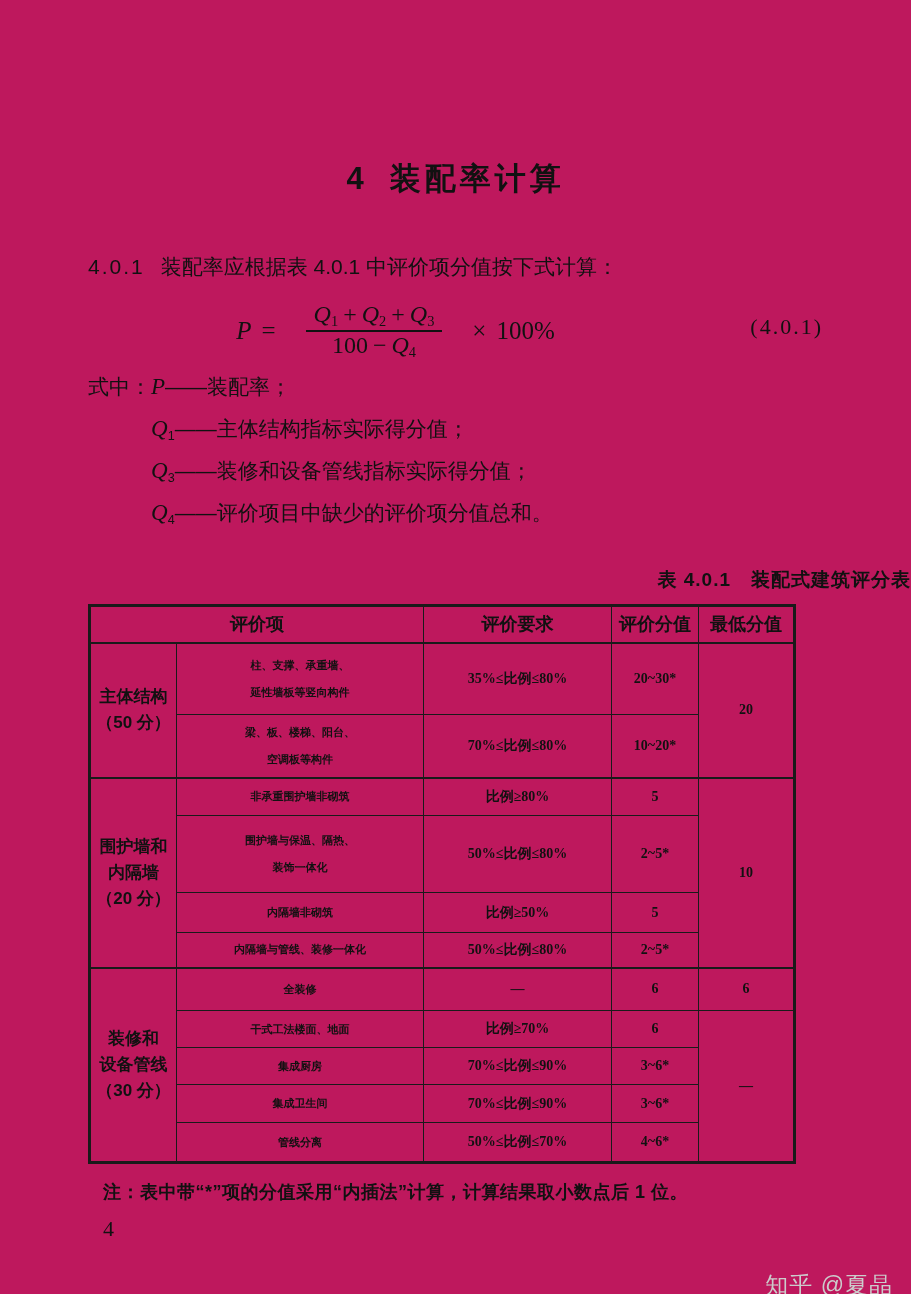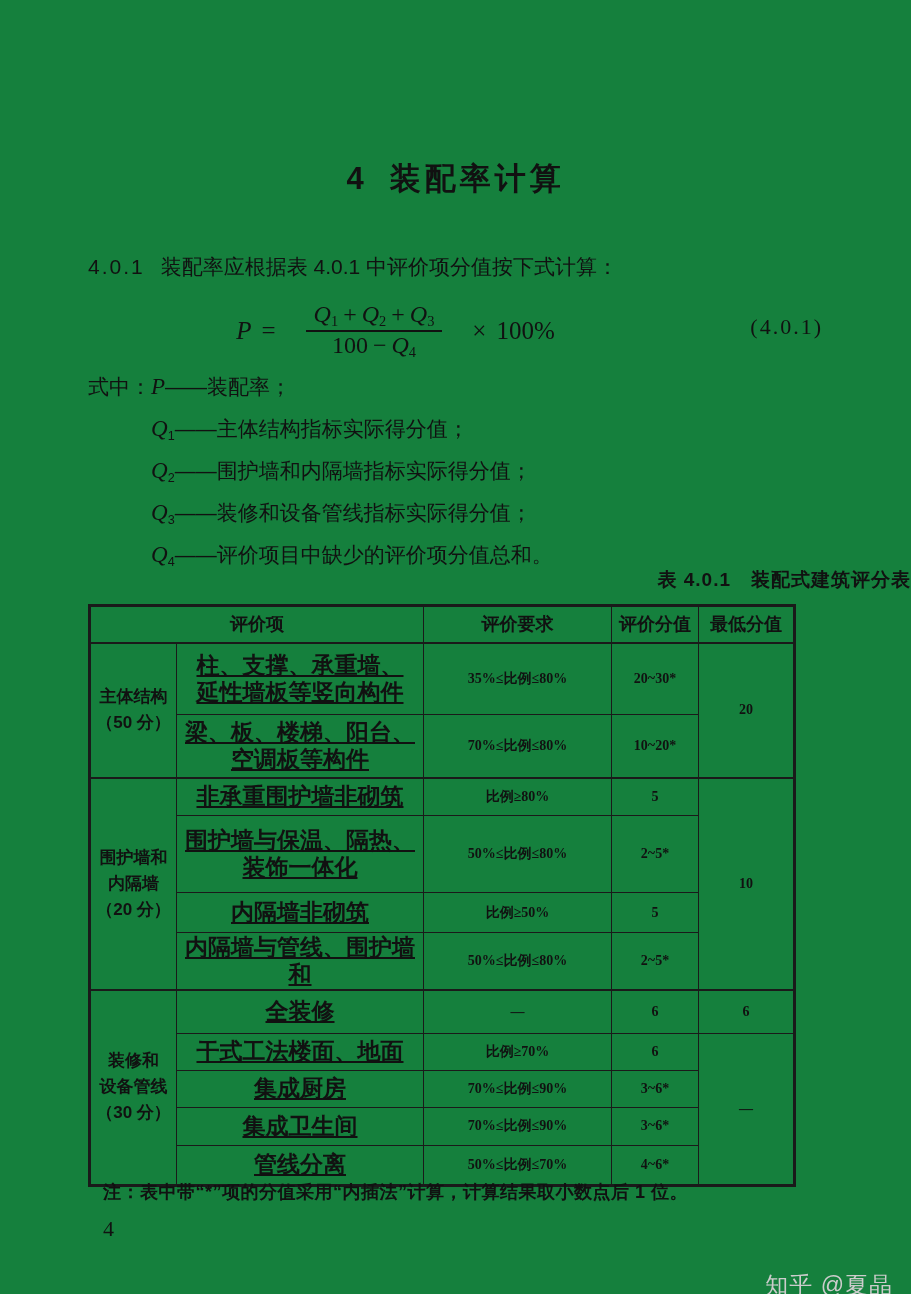--- a/index.html
+++ b/index.html
@@ -1,17 +1,17 @@
 <!DOCTYPE html>
 <html><head>
 <meta charset="utf-8">
 <style>
   html,body{margin:0;padding:0;background:#ffffff;}
   .page{
-    position:relative;width:911px;height:1294px;background:#15803d;
+    position:relative;width:911px;height:1294px;background:#be185d;
     font-family:"Liberation Sans","DejaVu Sans",sans-serif;color:#111;
     overflow:hidden;
   }
   
   .chapter-title{position:absolute;top:158px;left:0;width:100%;text-align:center;
     font-size:31px;font-weight:bold;letter-spacing:4px;}
   .chapter-title .num{margin-right:26px;letter-spacing:0;}
   
   .section-para{position:absolute;top:253px;left:88px;width:740px;font-size:21px;}
   .section-para .sec-num{font-weight:normal;margin-right:16px;letter-spacing:2px;}
@@ -38,21 +38,21 @@
   .table-title{position:absolute;top:567px;left:0;width:100%;text-align:right;
     font-size:19px;font-weight:bold;letter-spacing:1px;}
   table.score-table{position:absolute;top:604px;left:88px;border-collapse:collapse;
     table-layout:fixed;width:705px;}
   table.score-table td,table.score-table th{
     border:1px solid #1a1a1a;text-align:center;vertical-align:middle;padding:1px 2px;
     overflow:hidden;}
   table.score-table{border:3px solid #1a1a1a;}
   th.hdr{font-size:18px;font-weight:bold;border-bottom-width:2px !important;}
   td.group{font-size:17px;font-weight:bold;line-height:26px;}
-  td.item{font-size:23px;font-weight:bold;line-height:27px;text-decoration:underline;}
+  td.item{font-size:11px;font-weight:bold;line-height:27px;}
   td.req,td.score,td.min{font-family:"Liberation Serif","DejaVu Serif",serif;font-size:14px;font-weight:bold;}
   tr.group-start td{border-top-width:2px;}
   
   .table-note{position:absolute;top:1180px;left:103px;width:740px;
     font-size:18px;font-weight:bold;letter-spacing:.5px;}
   .page-number{position:absolute;top:1216px;left:103px;
     font-family:"Liberation Serif","DejaVu Serif",serif;font-size:22px;}
   .watermark{position:absolute;top:1270px;right:18px;color:#cccccc;
     font-size:23px;letter-spacing:1px;}
 </style>
@@ -82,23 +82,20 @@
     </div>
     <span class="eq-number">(4.0.1)</span>
   </div>
 
   <div class="where-block">
     <div class="where-line">
       <span>式中：</span><span class="where-sym">P</span><span>——装配率；</span>
     </div>
     <div class="where-line indent">
       <span class="where-sym">Q</span><sub class="q-sub">1</sub><span>——主体结构指标实际得分值；</span>
-    </div>
-    <div class="where-line indent">
-      <span class="where-sym">Q</span><sub class="q-sub">2</sub><span>——围护墙和内隔墙指标实际得分值；</span>
     </div>
     <div class="where-line indent">
       <span class="where-sym">Q</span><sub class="q-sub">3</sub><span>——装修和设备管线指标实际得分值；</span>
     </div>
     <div class="where-line indent">
       <span class="where-sym">Q</span><sub class="q-sub">4</sub><span>——评价项目中缺少的评价项分值总和。</span>
     </div>
   </div>
 
   <div class="table-title">表 4.0.1　装配式建筑评分表</div>
@@ -141,21 +138,21 @@
       <td class="item"><span>围护墙与保温、隔热、</span><br><span>装饰一体化</span></td>
       <td class="req">50%≤比例≤80%</td>
       <td class="score">2~5*</td>
     </tr>
     <tr style="height:40px">
       <td class="item">内隔墙非砌筑</td>
       <td class="req">比例≥50%</td>
       <td class="score">5</td>
     </tr>
     <tr style="height:35px">
-      <td class="item">内隔墙与管线、围护墙和</td>
+      <td class="item">内隔墙与管线、装修一体化</td>
       <td class="req">50%≤比例≤80%</td>
       <td class="score">2~5*</td>
     </tr>
     <tr style="height:43px" class="group-start">
       <td class="group" rowspan="5"><span>装修和</span><br><span>设备管线</span><br><span>（30 分）</span></td>
       <td class="item">全装修</td>
       <td class="req">—</td>
       <td class="score">6</td>
       <td class="min">6</td>
     </tr>

